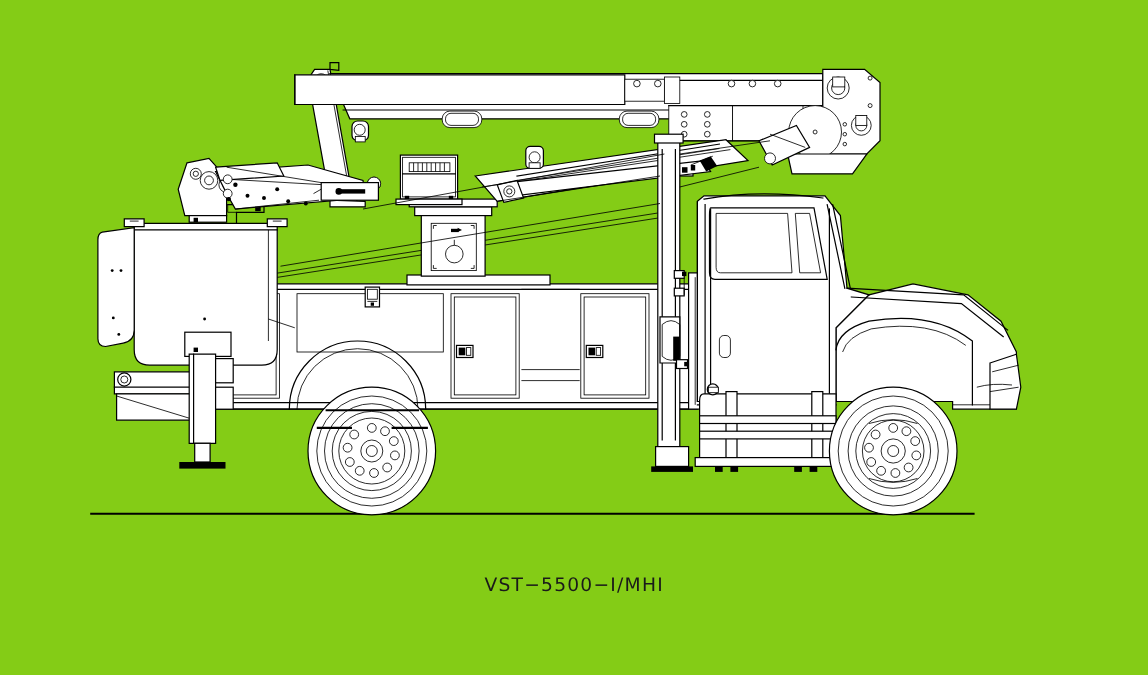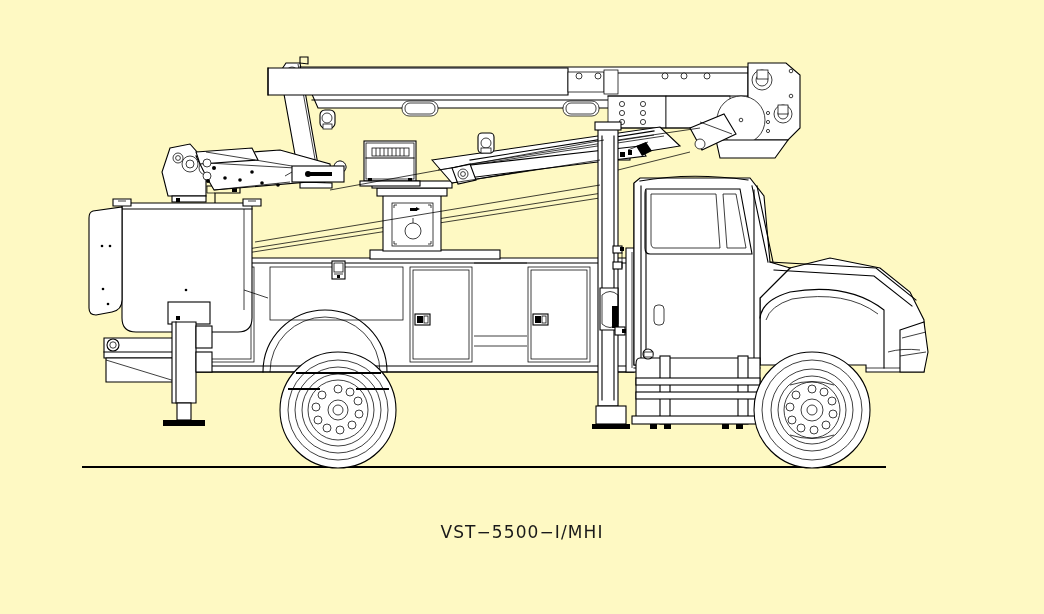--- a/index.html
+++ b/index.html
@@ -11,21 +11,21 @@
   body {
     width: 1044px;
     height: 614px;
     overflow: hidden;
     font-family: "Liberation Sans", sans-serif;
   }
   #drawing-sheet {
     position: relative;
     width: 1044px;
     height: 614px;
-    background: #fef9c3;
+    background: #84cc16;
   }
   #vehicle-drawing {
     position: absolute;
     left: 0;
     top: 0;
     width: 1044px;
     height: 614px;
     display: block;
   }
   #caption-layer {

